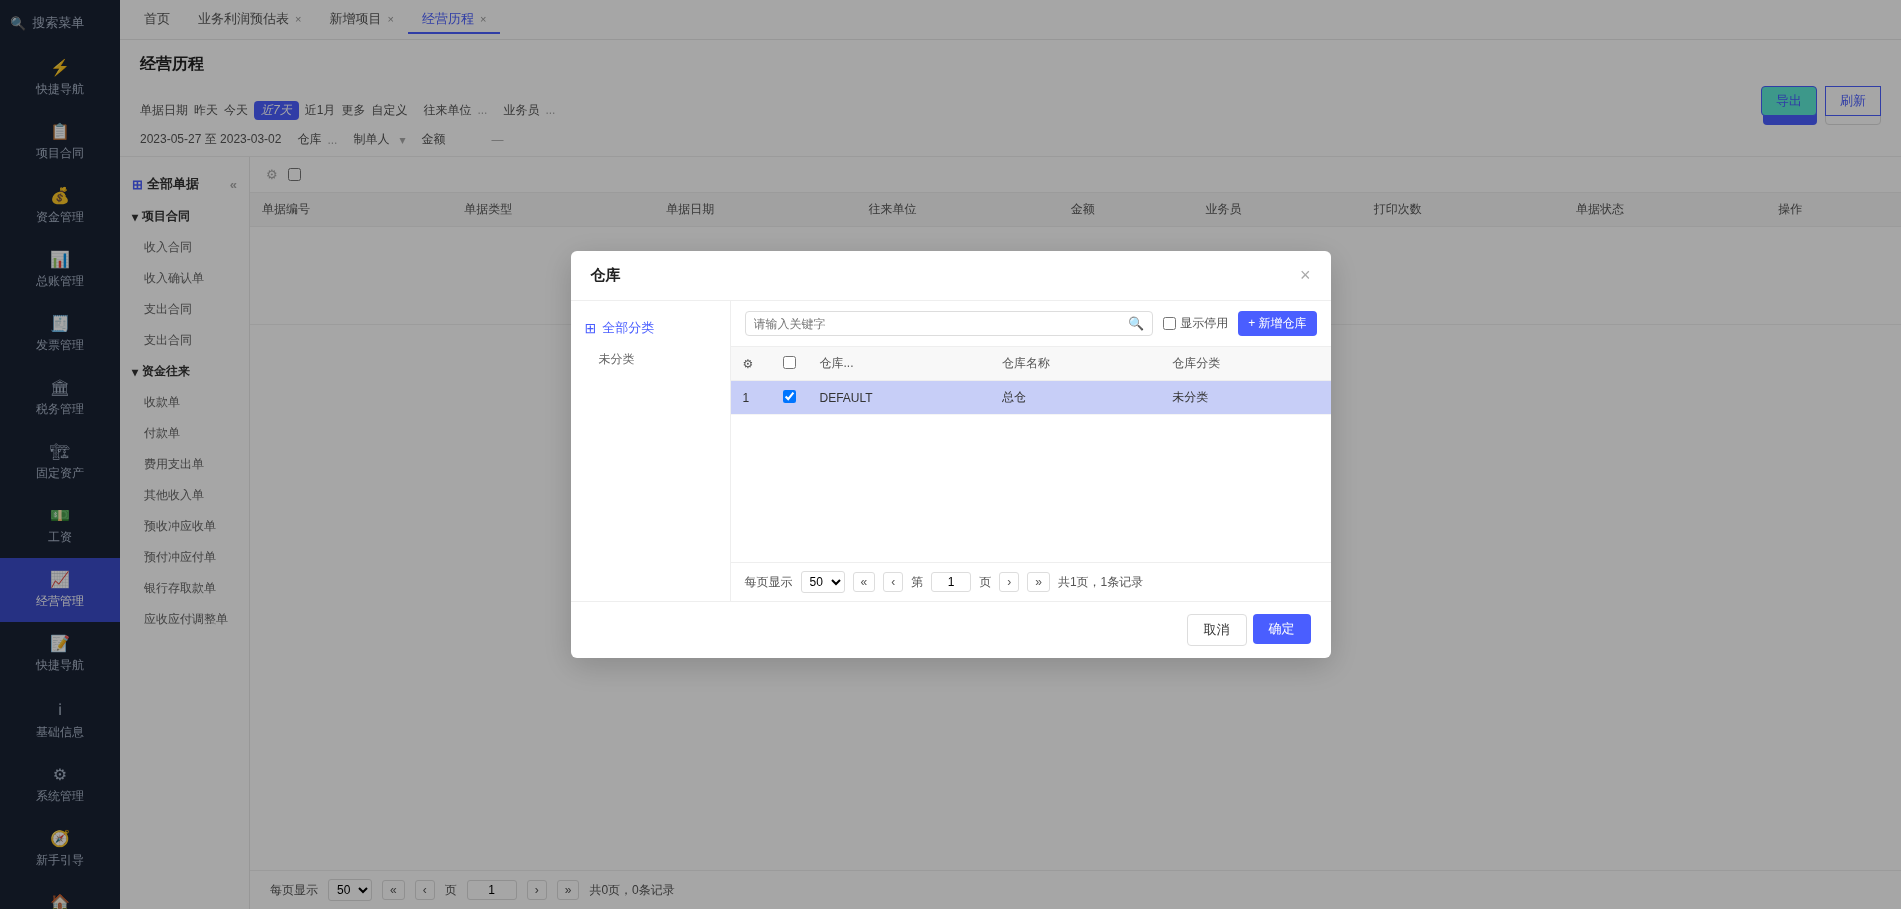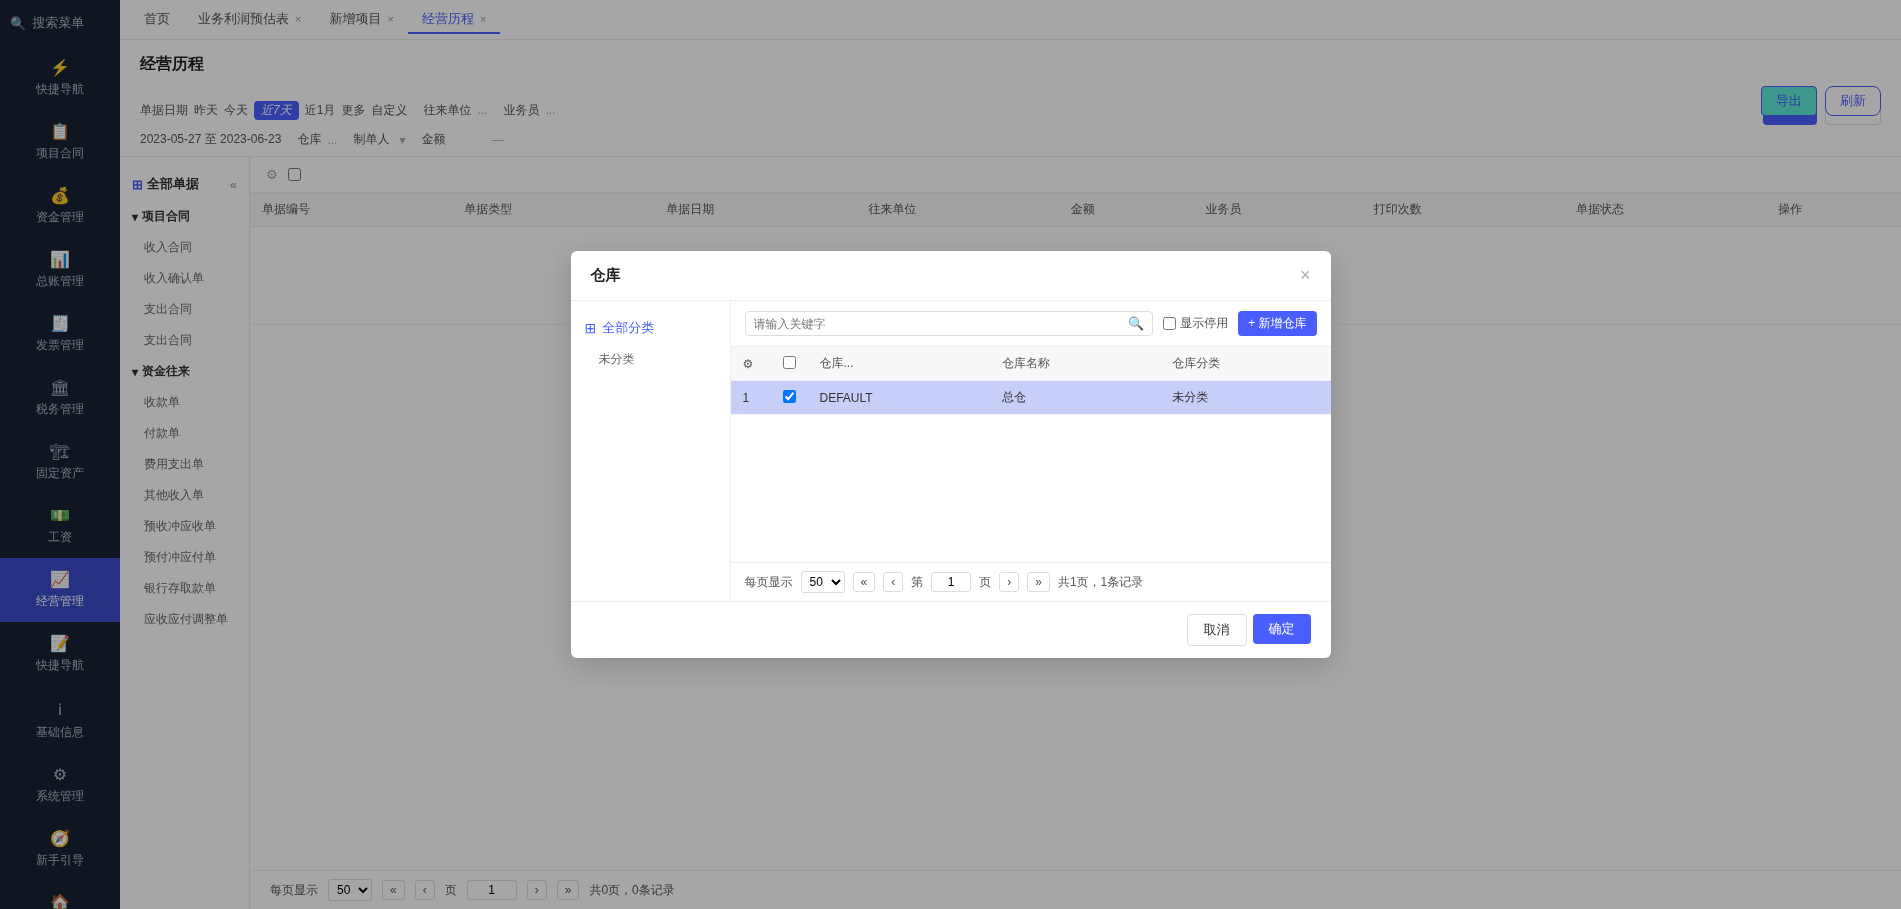--- a/index.html
+++ b/index.html
@@ -200,21 +200,21 @@
       position: absolute; right: 20px; top: 46px;
       display: flex; gap: 8px; align-items: center;
     }
     .btn-export {
       border: 1px solid #4a5eff; color: #4a5eff; background: #5eead4;
       border-radius: 4px; padding: 5px 14px; cursor: pointer; font-size: 13px;
       display: flex; align-items: center; gap: 4px;
     }
     .btn-refresh {
       border: 1px solid #4a5eff; color: #4a5eff; background: #fff;
-      border-radius: 8px; padding: 5px 14px; cursor: pointer; font-size: 13px;
+      border-radius: 0; padding: 5px 14px; cursor: pointer; font-size: 13px;
       display: flex; align-items: center; gap: 4px;
     }
     .btn-query {
       background: #4a5eff; color: #fff; border: none;
       border-radius: 4px; padding: 5px 14px; cursor: pointer; font-size: 13px;
     }
     .btn-setting {
       border: 1px solid #ddd; color: #555; background: #fff;
       border-radius: 4px; padding: 5px 14px; cursor: pointer; font-size: 13px;
     }
@@ -333,21 +333,21 @@
         <span class="filter-dots">...</span>
       </div>
       <div style="margin-left:auto; display: flex; gap: 8px;">
         <button class="btn-query">查询</button>
         <button class="btn-setting">设置</button>
       </div>
     </div>
 
     <div style="display: flex; align-items: center; gap: 16px; padding: 0 0 8px 0; flex-wrap: wrap;">
       <div style="font-size: 12px; color: #555;">
-        <span>2023-05-27 至 2023-06-23</span>
+        <span>2023-05-27 至 2023-03-02</span>
       </div>
       <div class="filter-item">
         <span>仓库</span>
         <span class="filter-dots">...</span>
       </div>
       <div class="filter-item">
         <span>制单人</span>
         <span style="color: #aaa; margin-left:4px;">▾</span>
       </div>
       <div class="filter-item">

